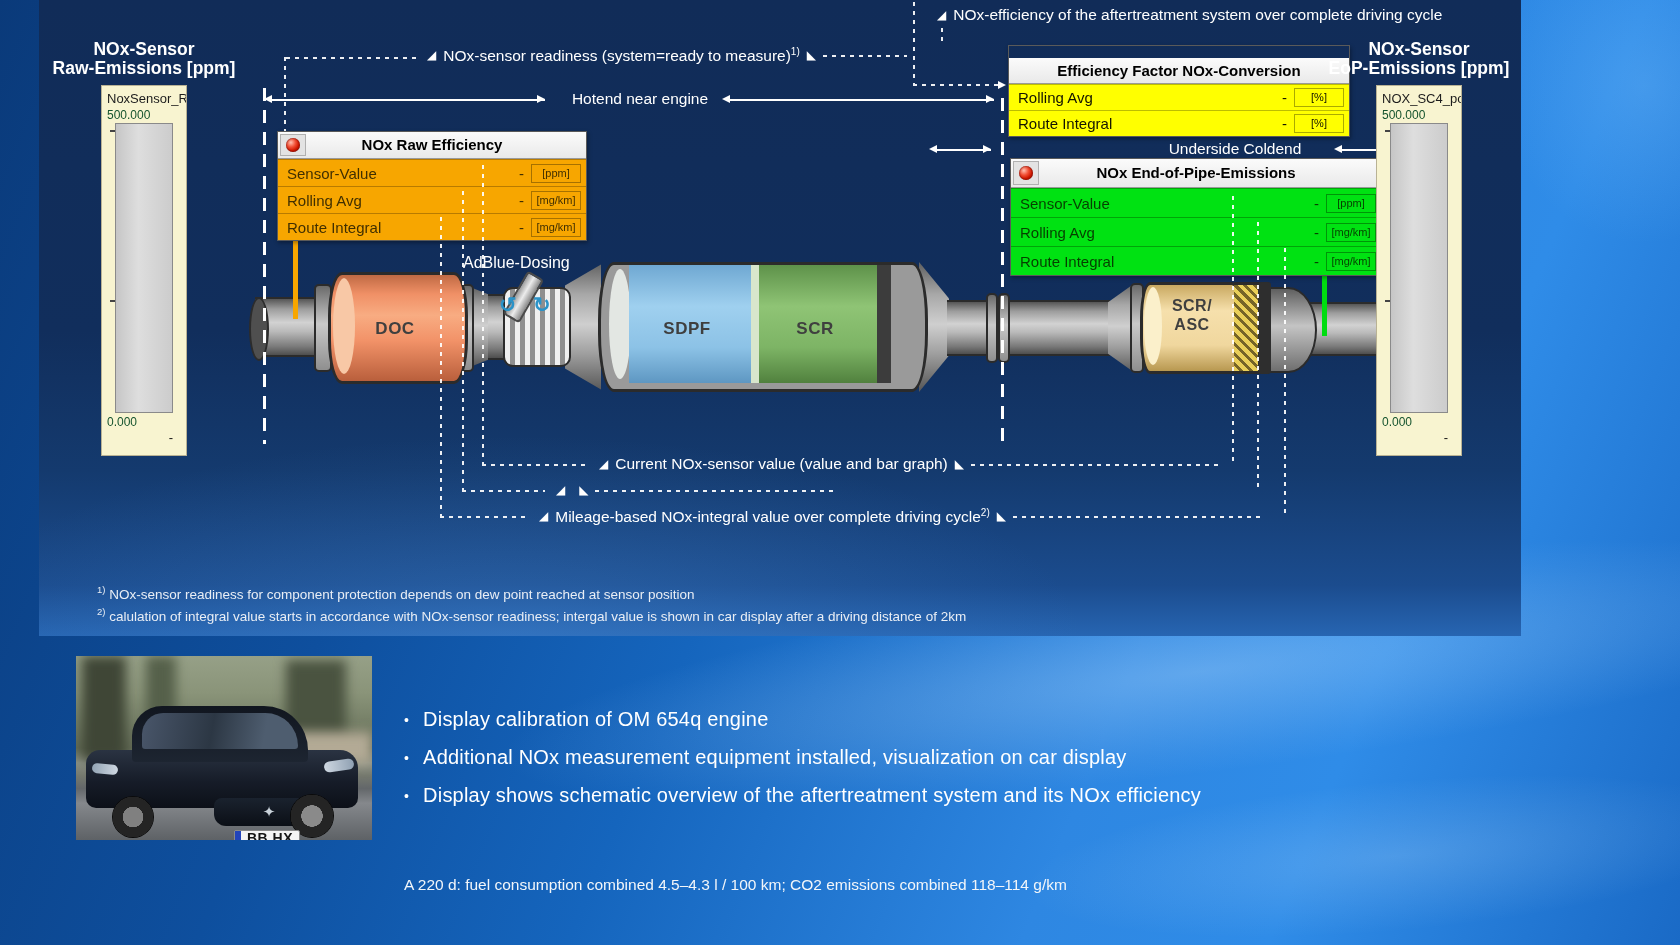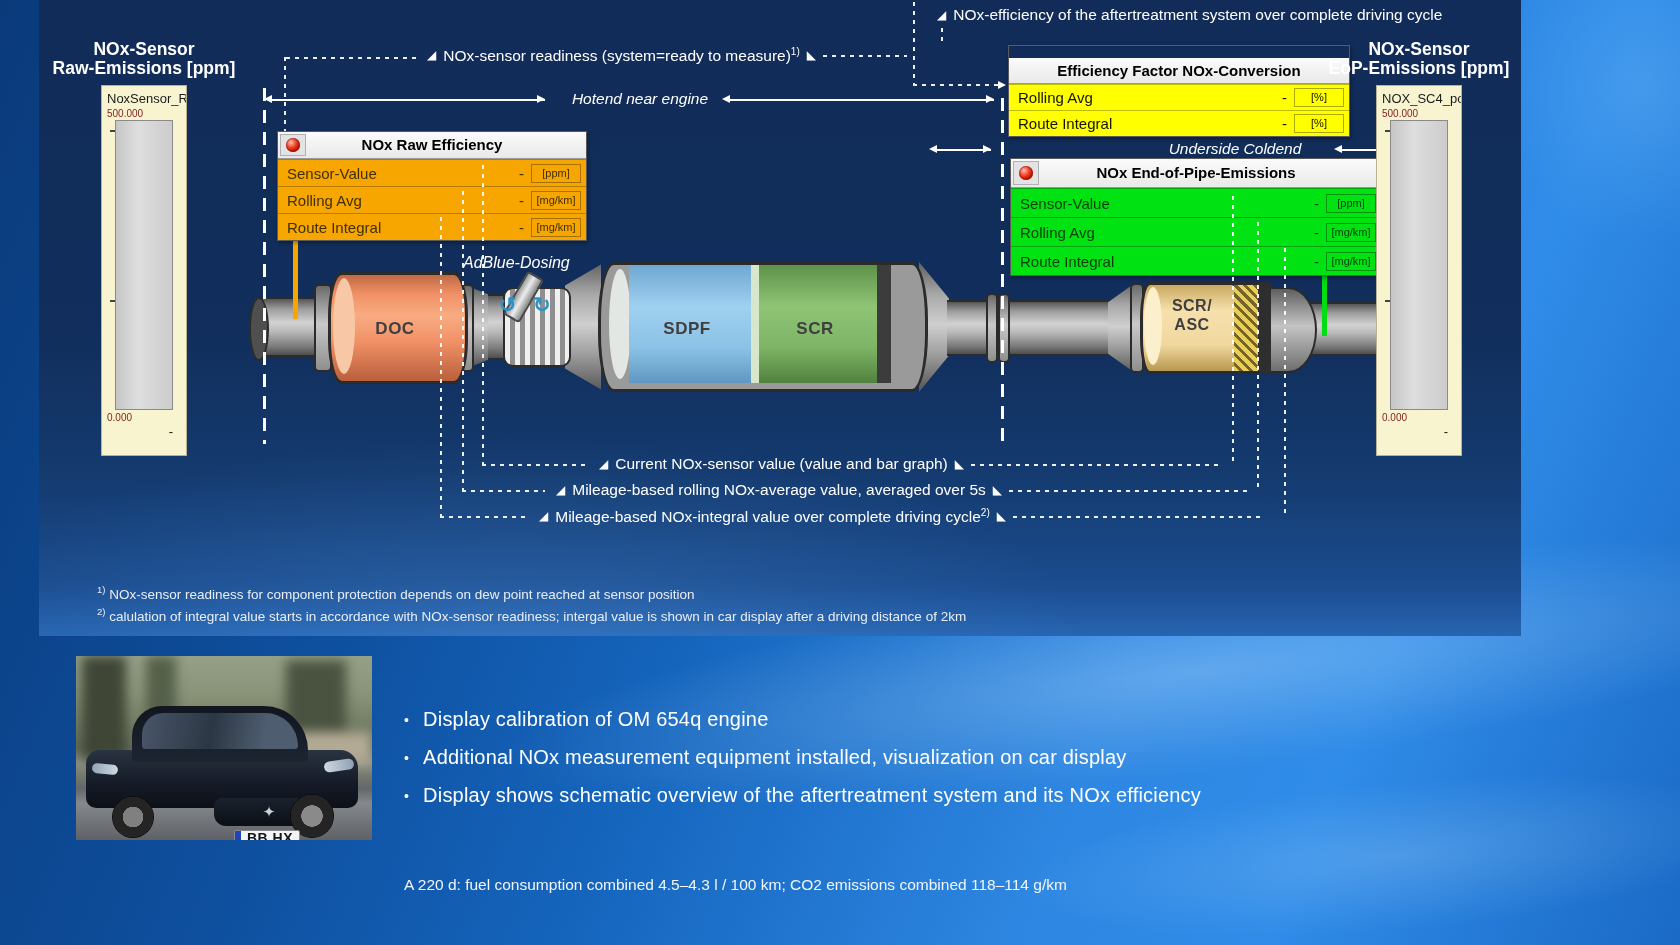--- a/index.html
+++ b/index.html
@@ -13,21 +13,21 @@
     background:radial-gradient(55% 50% at 55% 50%,rgba(200,230,255,.22),transparent 75%);}
   .beam3{right:-60px;top:-40px;width:320px;height:420px;
     background:radial-gradient(60% 50% at 70% 30%,rgba(120,190,250,.30),transparent 75%);}
   .slide{position:absolute;left:39px;top:0;width:1482px;height:636px;
     background:linear-gradient(180deg,#112c58 0%,#112e5c 52%,#143a6e 74%,#1b4c8e 92%,#2765b2 100%);}
   .slideglow{position:absolute;left:0;bottom:0;width:100%;height:45%;
     background:radial-gradient(55% 100% at 32% 100%,rgba(80,150,225,.28),transparent 70%);}
   
   .gauge{position:absolute;width:84px;height:369px;background:#f8f4d0;box-shadow:0 0 0 1px #b9b294;z-index:45;}
   .g-sig{font-size:13px;color:#1c1c1c;padding:5px 2px 0 5px;white-space:nowrap;overflow:hidden;}
-  .g-max,.g-min{font-size:10px;color:#7f1d1d;padding:2px 0 0 5px;}
+  .g-max,.g-min{font-size:12px;color:#14532d;padding:2px 0 0 5px;}
   .g-bar{margin:1px 0 0 13px;width:56px;height:288px;border:1px solid #8a8a8a;
     background:linear-gradient(90deg,#c6c6c6,#dedede 40%,#cccccc);}
   .g-dash{font-size:13px;color:#111;text-align:right;padding:1px 13px 0 0;}
   .g-tick{position:absolute;left:8px;width:5px;height:2px;background:#444;}
   .g-title{position:absolute;width:240px;color:#fff;font-weight:bold;font-size:17.5px;line-height:19px;text-align:center;z-index:46;}
   
   .tbl{position:absolute;border:1px solid #5a5a5a;font-size:15px;z-index:40;box-shadow:1px 2px 4px rgba(0,0,0,.35);}
   .hd{position:relative;background:linear-gradient(180deg,#fbfbfb,#e9e9e9);color:#000;font-weight:bold;text-align:center;border-bottom:1px solid #9a9a9a;}
   .led{position:absolute;left:2px;top:2px;bottom:2px;width:24px;background:#e3e3e3;border:1px solid #b0b0b0;display:flex;align-items:center;justify-content:center;}
   .led i{display:block;width:14px;height:14px;border-radius:50%;
@@ -54,21 +54,21 @@
     background-image:repeating-linear-gradient(90deg,rgba(255,255,255,.92) 0 4px,transparent 4px 9px);}
   .linh{position:absolute;height:2px;background:#fff;z-index:35;}
   .ah{position:absolute;width:0;height:0;border-top:4px solid transparent;border-bottom:4px solid transparent;z-index:36;}
   .ah.r{border-left:8px solid #fff;}
   .ah.l{border-right:8px solid #fff;}
   .ann{position:absolute;display:flex;align-items:flex-start;color:#fff;font-size:15.5px;z-index:55;white-space:nowrap;}
   .ann .tri{font-size:12px;line-height:18px;margin:0 7px;color:#fff;}
   .ann sup{font-size:10px;}
   .ann .tdots{height:2px;margin-top:9px;
     background-image:repeating-linear-gradient(90deg,rgba(255,255,255,.92) 0 4px,transparent 4px 9px);}
-  .spanlbl{position:absolute;color:#fff;font-size:15.5px;text-align:center;z-index:35;font-style:italic;}
+  .spanlbl{position:absolute;color:#fff;font-size:15.5px;text-align:center;z-index:35;}
   
   .pipe{position:absolute;z-index:10;border-top:2px solid #2b2b2b;border-bottom:2px solid #2b2b2b;
     background:linear-gradient(180deg,#565656 0%,#9d9d9d 18%,#d2d2d2 42%,#bababa 58%,#7a7a7a 85%,#4e4e4e 100%);}
   .cone{position:absolute;z-index:10;
     background:linear-gradient(180deg,#5f5f5f 0%,#a8a8a8 25%,#cfcfcf 48%,#a0a0a0 70%,#555 100%);}
   .bevel{position:absolute;z-index:11;border:2px solid #2b2b2b;border-radius:5px;
     background:linear-gradient(180deg,#6a6a6a,#c9c9c9 45%,#8f8f8f);}
   .canister{position:absolute;border:3px solid #2b2b2b;overflow:hidden;z-index:12;}
   .comp-label{position:absolute;z-index:20;font-weight:bold;color:#3f3f3f;text-align:center;letter-spacing:.5px;}
   
@@ -305,21 +305,20 @@
   <div class="doth" style="left:440px;top:516px;width:88px;"></div>
 
   <div class="ann" style="left:592px;top:455px;">
     <span class="tri">◢</span>
     <span>Current NOx-sensor value (value and bar graph)</span>
     <span class="tri">◣</span>
     <span class="tdots" style="width:250px;"></span>
   </div>
   <div class="ann" style="left:549px;top:481px;">
     <span class="tri">◢</span>
-    <span>Mileage-based rolling NOx-average value, averaged over 5s</span>
     <span class="tri">◣</span>
     <span class="tdots" style="width:240px;"></span>
   </div>
   <div class="ann" style="left:532px;top:507px;">
     <span class="tri">◢</span>
     <span><span>Mileage-based NOx-integral value over complete driving cycle</span><sup>2)</sup></span>
     <span class="tri">◣</span>
     <span class="tdots" style="width:250px;"></span>
   </div>
 

